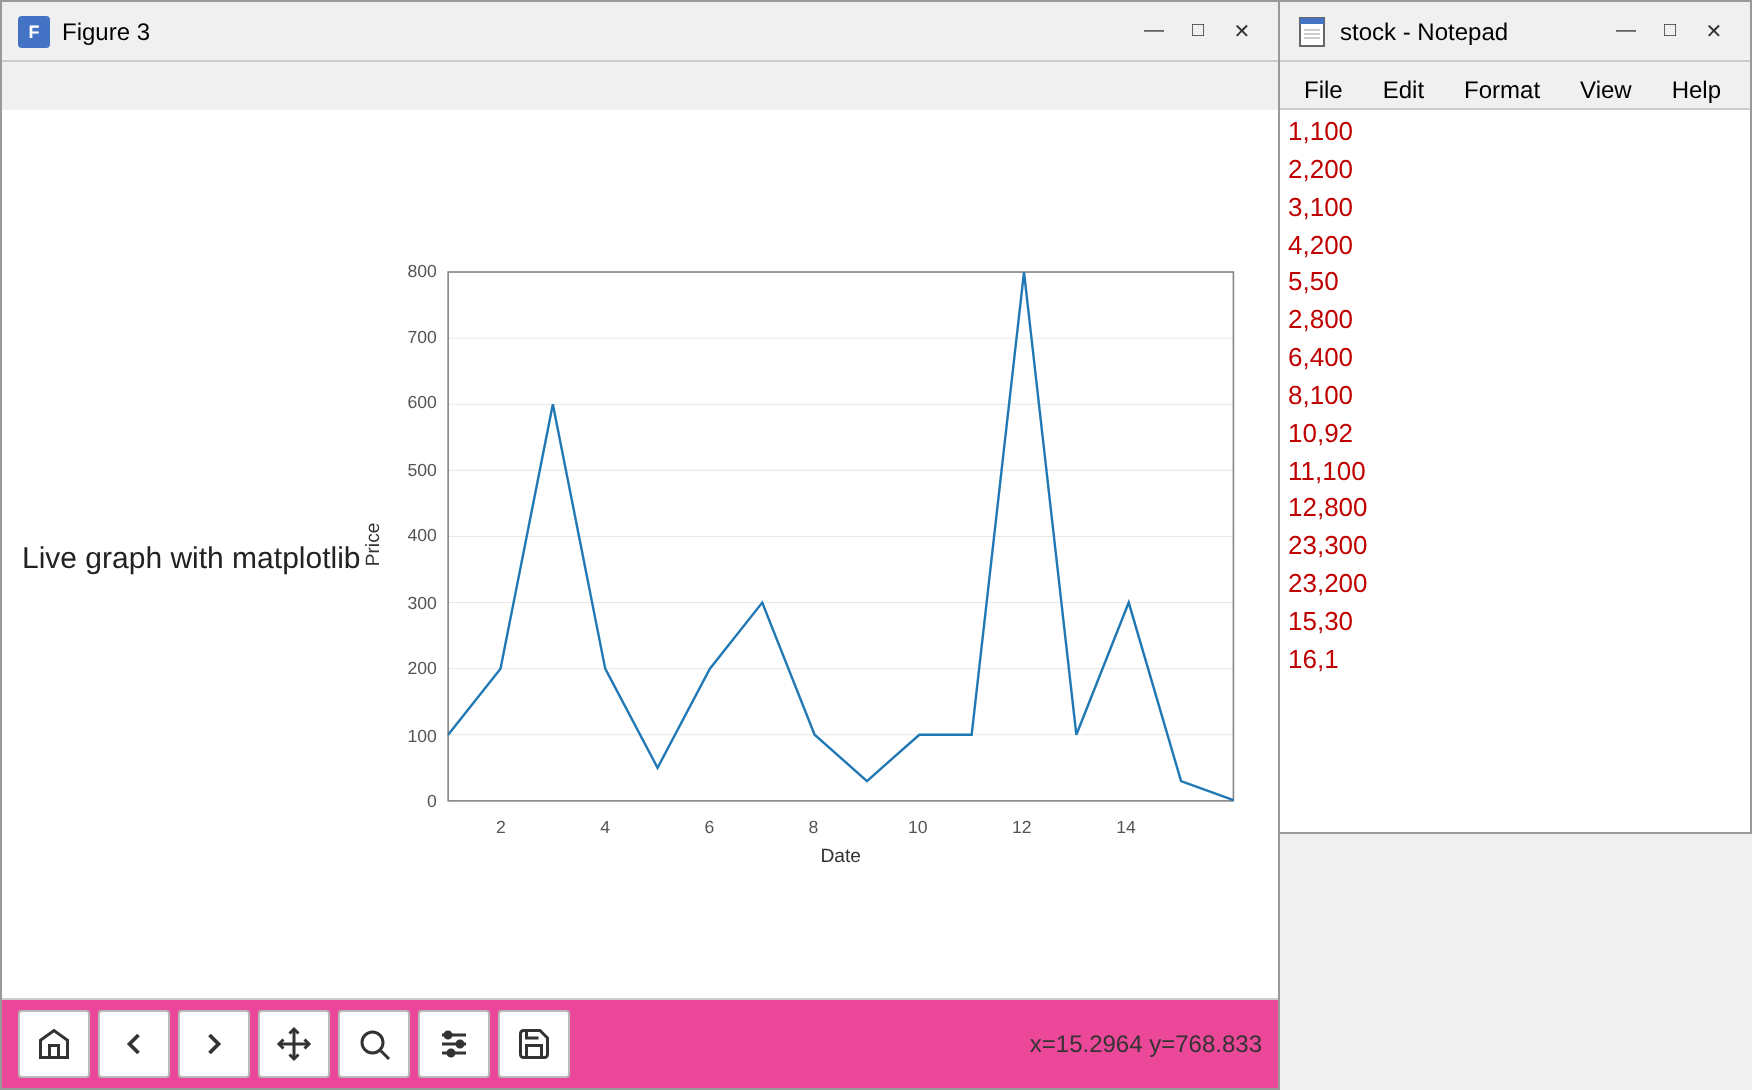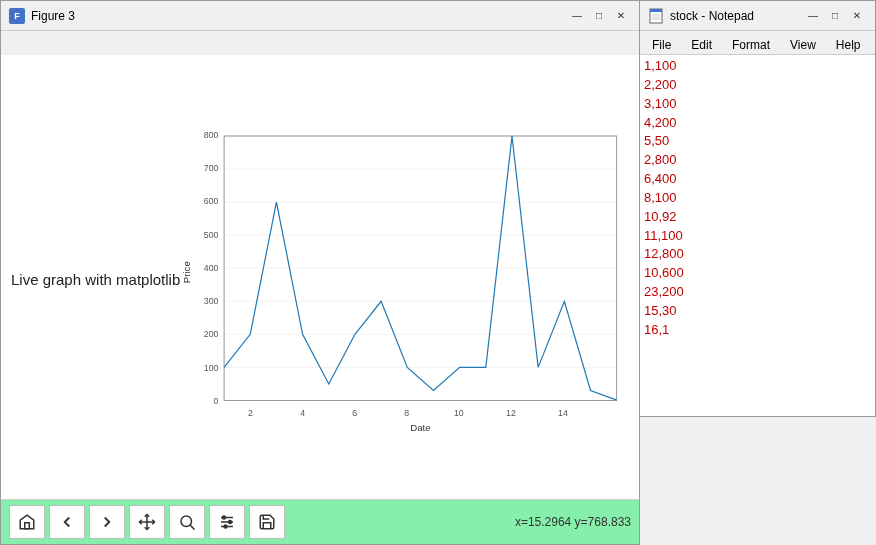--- a/index.html
+++ b/index.html
@@ -95,21 +95,21 @@
     }
 
     svg.chart-svg {
       width: 100%;
       height: 100%;
     }
 
     
     .figure-toolbar {
       height: 45px;
-      background: #86efac;
+      background: #ec4899;
       border-top: 1px solid #ccc;
       display: flex;
       align-items: center;
       padding: 0 8px;
       gap: 12px;
       justify-content: space-between;
     }
 
     .toolbar-left {
       display: flex;
@@ -370,18 +370,18 @@
       <div class="data-line">2,200</div>
       <div class="data-line">3,100</div>
       <div class="data-line">4,200</div>
       <div class="data-line">5,50</div>
       <div class="data-line">2,800</div>
       <div class="data-line">6,400</div>
       <div class="data-line">8,100</div>
       <div class="data-line">10,92</div>
       <div class="data-line">11,100</div>
       <div class="data-line">12,800</div>
-      <div class="data-line">10,600</div>
+      <div class="data-line">23,300</div>
       <div class="data-line">23,200</div>
       <div class="data-line">15,30</div>
       <div class="data-line">16,1</div>
     </div>
 </div>
 
 </body></html>

